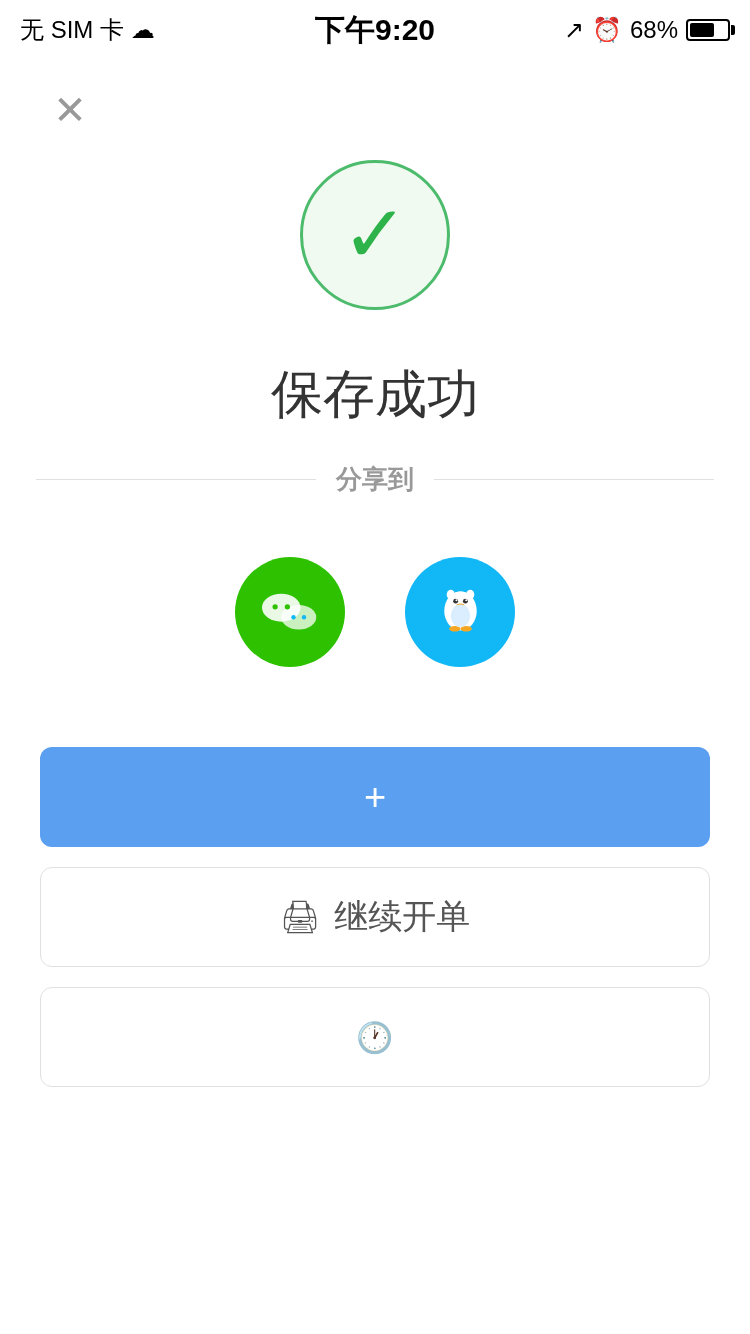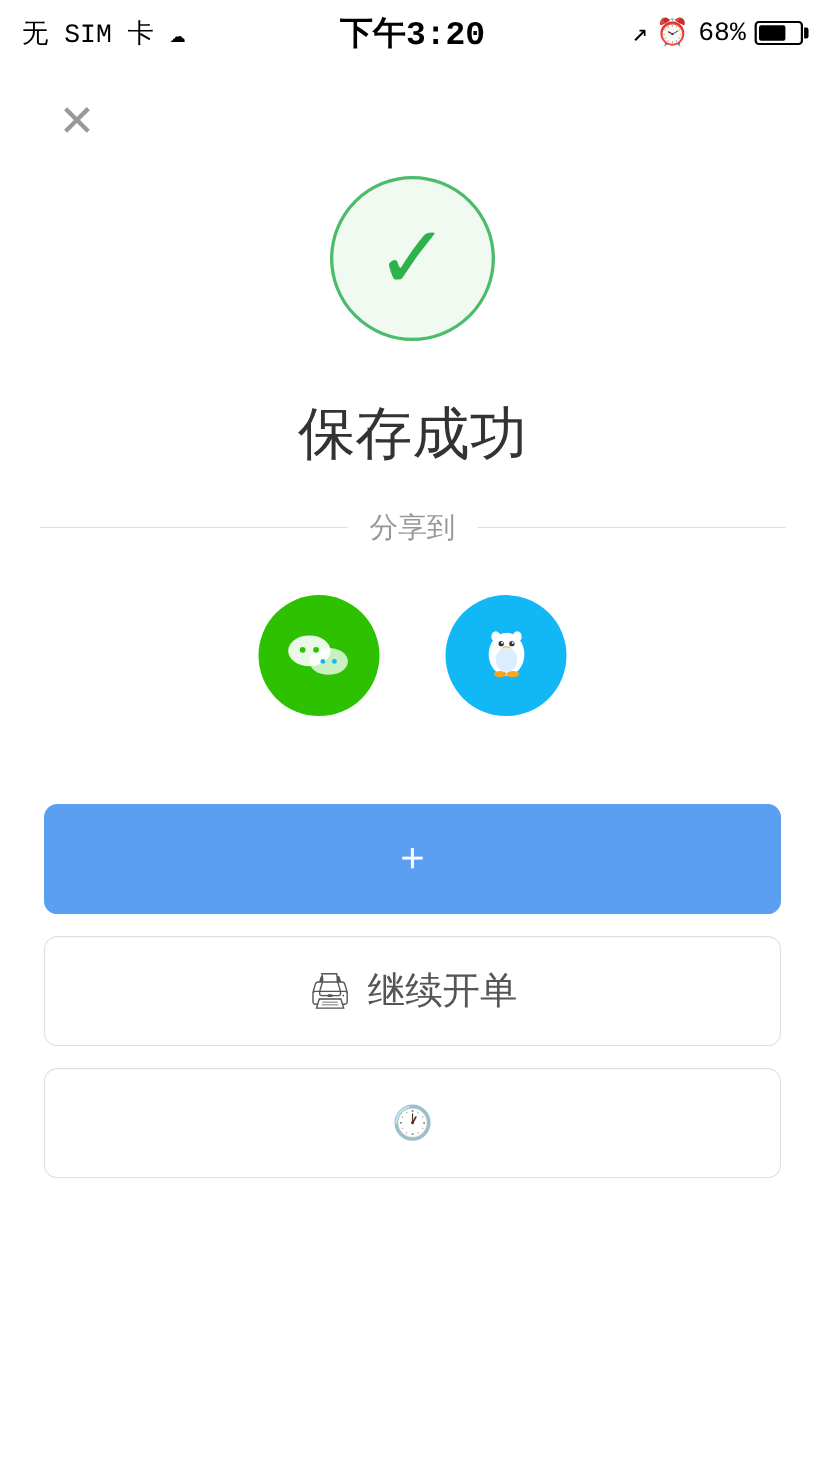--- a/index.html
+++ b/index.html
@@ -21,21 +21,20 @@
     .status-bar {
       width: 100%;
       height: 60px;
       background: #ffffff;
       display: flex;
       align-items: center;
       justify-content: space-between;
       padding: 0 20px;
       font-size: 26px;
       color: #000;
-      font-family: Liberation Mono, monospace;
     }
 
     .status-left {
       display: flex;
       align-items: center;
       gap: 10px;
       font-size: 24px;
       font-weight: 500;
     }
 
@@ -138,21 +137,22 @@
       color: #333;
       margin-bottom: 32px;
     }
 
     
     .share-divider {
       width: 100%;
       display: flex;
       align-items: center;
       padding: 0 36px;
-      margin-bottom: 44px;
+      margin-bottom: 60px;
+      font-weight: bold;
     }
 
     .divider-line {
       flex: 1;
       height: 1px;
       background: #e0e0e0;
     }
 
     .divider-text {
       font-size: 26px;
@@ -236,21 +236,21 @@
       height: 65px;
     }
   </style>
 </head>
 <body>
 
 <div class="status-bar">
   <div class="status-left">
     <span>无 SIM 卡 ☁</span>
   </div>
-  <div class="status-center">下午3:20</div>
+  <div class="status-center">下午9:20</div>
   <div class="status-right">
     <span>↗</span>
     <span>⏰</span>
     <span>68%</span>
     <div class="battery-icon">
       <div class="battery-fill"></div>
     </div>
   </div>
 </div>
 

